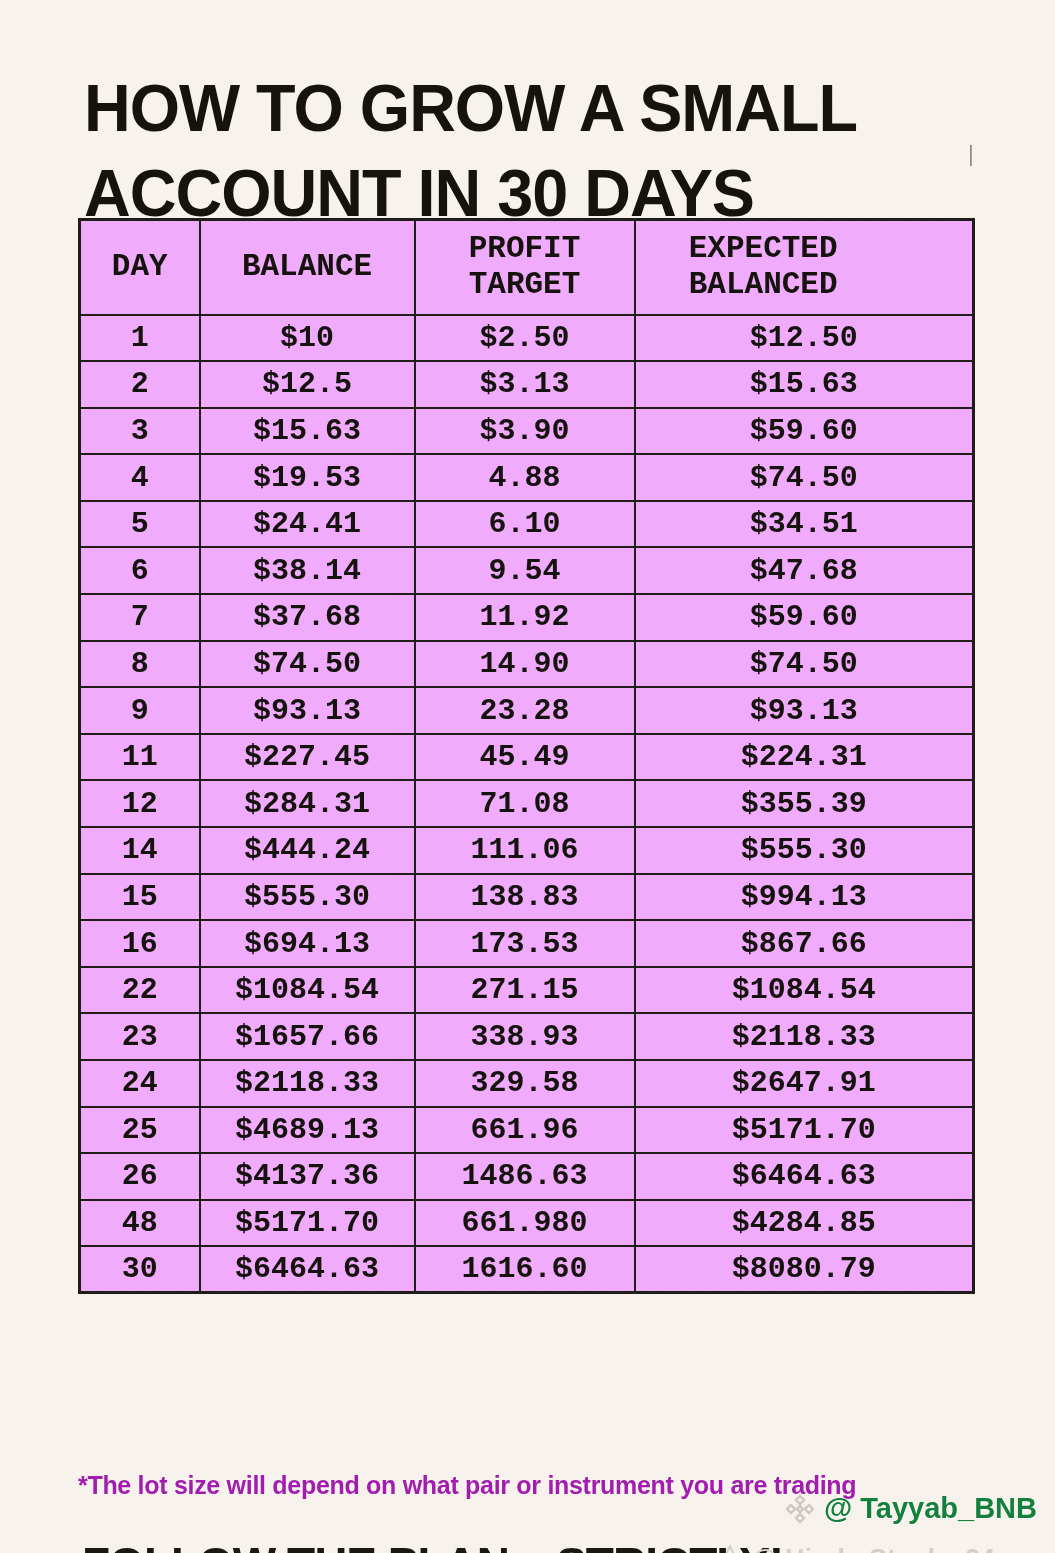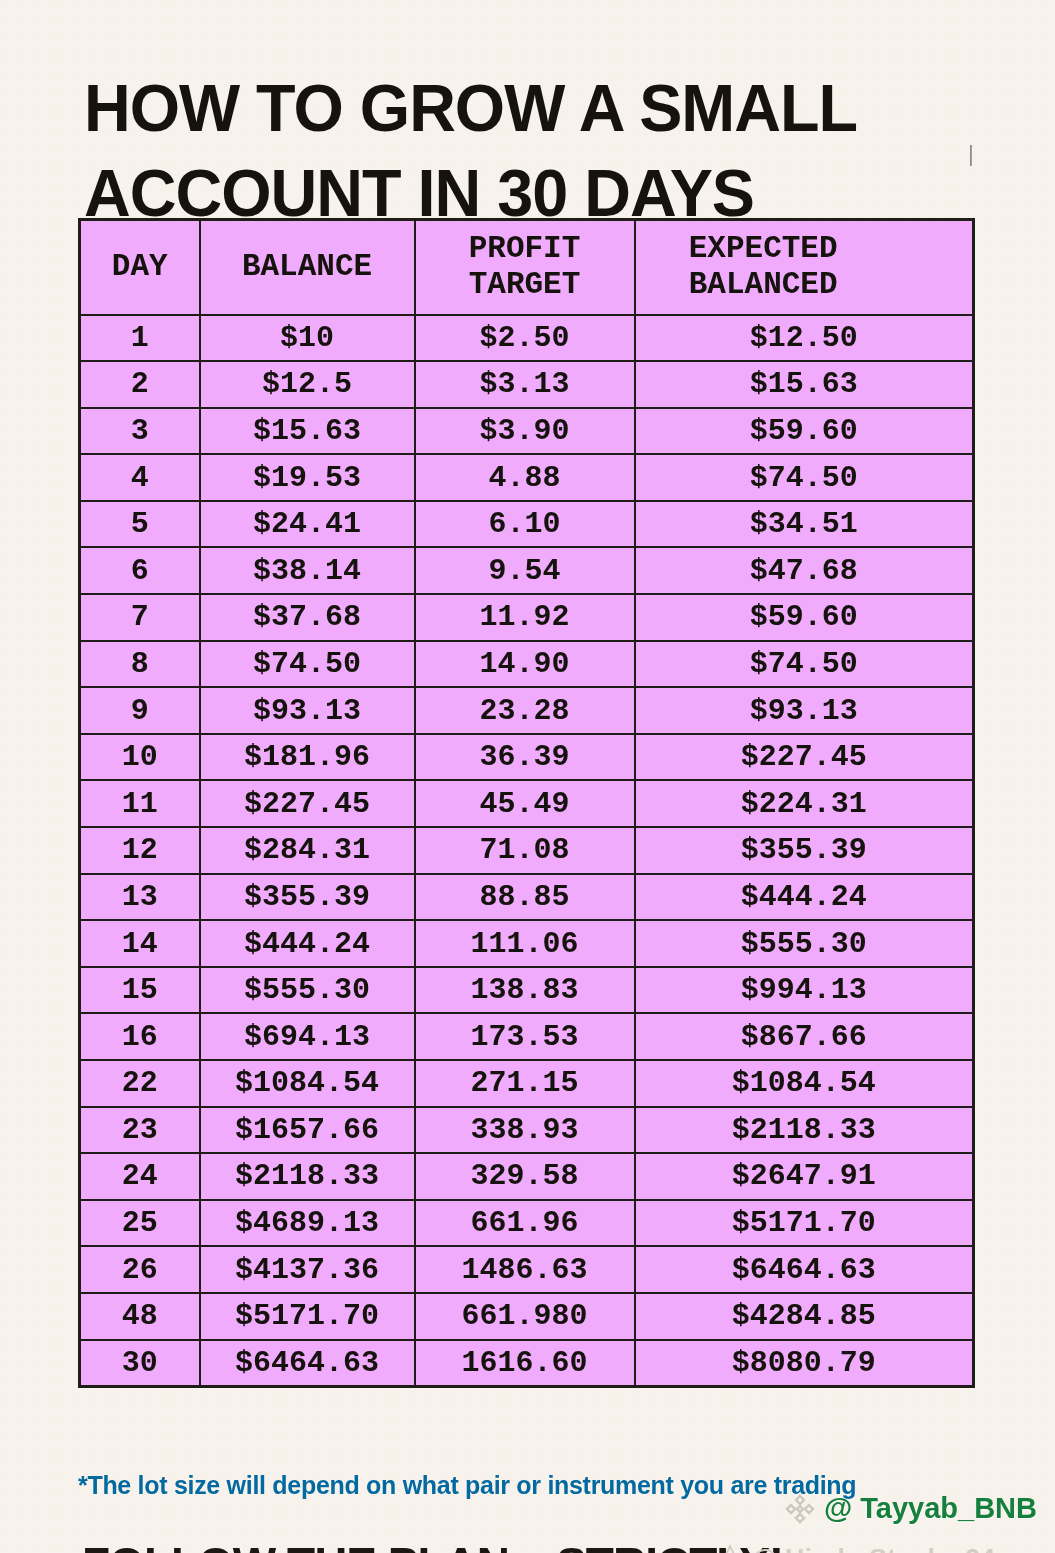--- a/index.html
+++ b/index.html
@@ -73,21 +73,21 @@
   .hdr-wrap-center { display: inline-block; max-width: 160px; text-align: center; }
   .hdr-wrap-left   { display: inline-block; max-width: 230px; text-align: left; }
 
   .footnote {
     position: absolute;
     left: 78px;
     top: 1446px;
     font-size: 25px;
     font-weight: 600;
     letter-spacing: -0.3px;
-    color: #0369a1;
+    color: #a21caf;
   }
 
   .closing {
     position: absolute;
     left: 82px;
     top: 1499px;
     font-size: 46px;
     font-weight: 900;
     letter-spacing: -1px;
     color: #1b1713;
@@ -207,42 +207,30 @@
         <td>14.90</td>
         <td>$74.50</td>
       </tr>
       <tr>
         <td>9</td>
         <td>$93.13</td>
         <td>23.28</td>
         <td>$93.13</td>
       </tr>
       <tr>
-        <td>10</td>
-        <td>$181.96</td>
-        <td>36.39</td>
-        <td>$227.45</td>
-      </tr>
-      <tr>
         <td>11</td>
         <td>$227.45</td>
         <td>45.49</td>
         <td>$224.31</td>
       </tr>
       <tr>
         <td>12</td>
         <td>$284.31</td>
         <td>71.08</td>
         <td>$355.39</td>
-      </tr>
-      <tr>
-        <td>13</td>
-        <td>$355.39</td>
-        <td>88.85</td>
-        <td>$444.24</td>
       </tr>
       <tr>
         <td>14</td>
         <td>$444.24</td>
         <td>111.06</td>
         <td>$555.30</td>
       </tr>
       <tr>
         <td>15</td>
         <td>$555.30</td>

